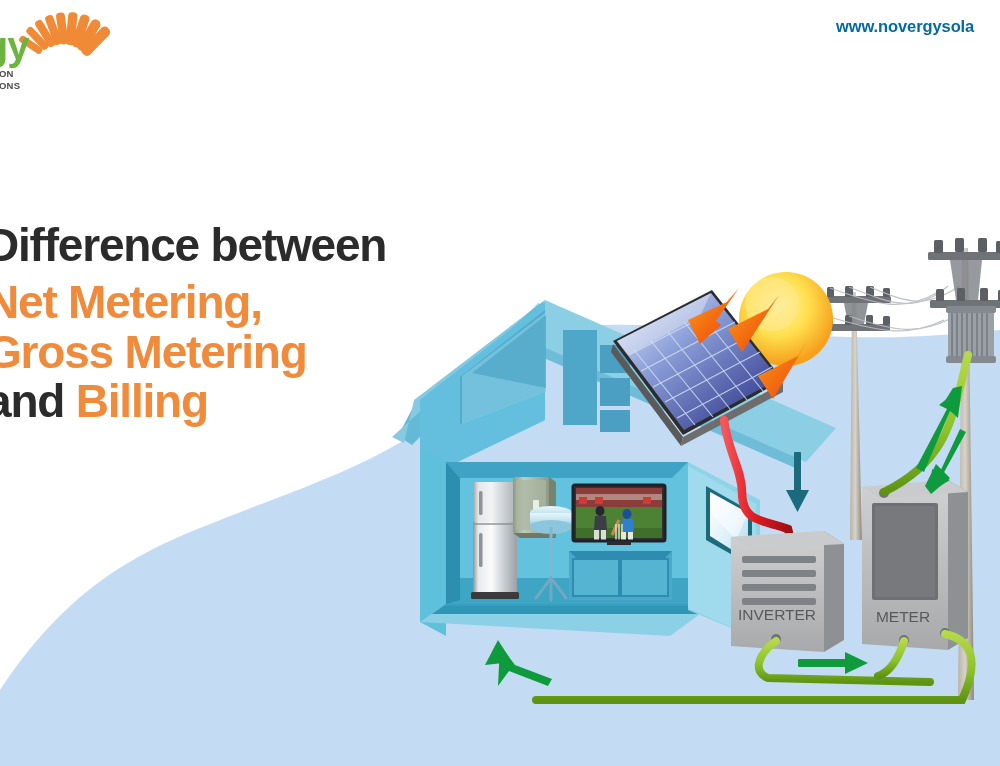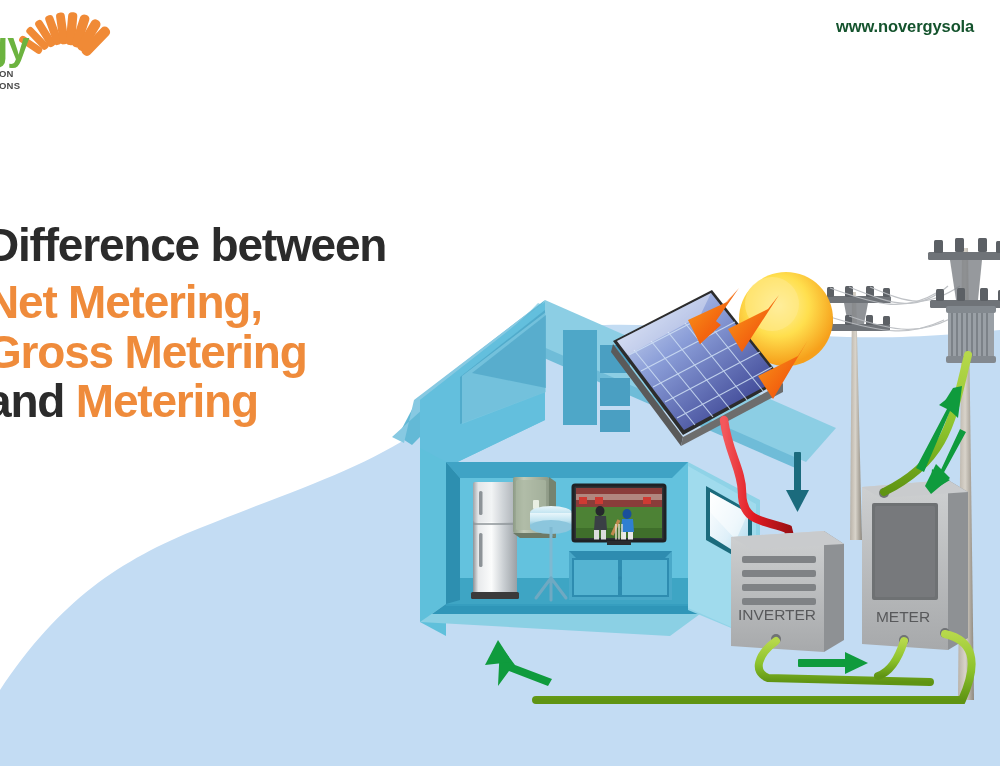--- a/index.html
+++ b/index.html
@@ -51,21 +51,21 @@
   #logo-tag1 { top: 66px; }
   #logo-tag2 { top: 78px; }
 
   
   #site-url {
     position: absolute;
     left: 836px;
     top: 17px;
     font-size: 16.5px;
     font-weight: 700;
-    color: #14532d;
+    color: #0369a1;
     letter-spacing: -0.1px;
     white-space: nowrap;
   }
 
   
   #headline {
     position: absolute;
     left: -14px;
     top: 222px;
     width: 560px;
@@ -142,21 +142,21 @@
     <div id="logo-tag1">GENERATION</div>
     <div id="logo-tag2">GENERATIONS</div>
   </div>
 
   <div id="site-url">www.novergysola</div>
 
   <div id="headline">
     <div class="hl hl-dark" id="hl-line1">Difference between</div>
     <div class="hl hl-orange" id="hl-line2">Net Metering,</div>
     <div class="hl hl-orange" id="hl-line3">Gross Metering</div>
-    <div class="hl" id="hl-line4"><span class="hl-dark">and </span><span class="hl-orange">Metering</span></div>
+    <div class="hl" id="hl-line4"><span class="hl-dark">and </span><span class="hl-orange">Billing</span></div>
   </div>
 
   <svg id="illustration" viewBox="0 0 1000 766" xmlns="http://www.w3.org/2000/svg">
     <defs>
       <radialGradient id="gSun" cx="42%" cy="36%" r="62%">
         <stop offset="0%" stop-color="#fff3a8"></stop>
         <stop offset="52%" stop-color="#ffdf4e"></stop>
         <stop offset="100%" stop-color="#f6a01b"></stop>
       </radialGradient>
       <linearGradient id="gPanel" x1="0" y1="0" x2="1" y2="1">

